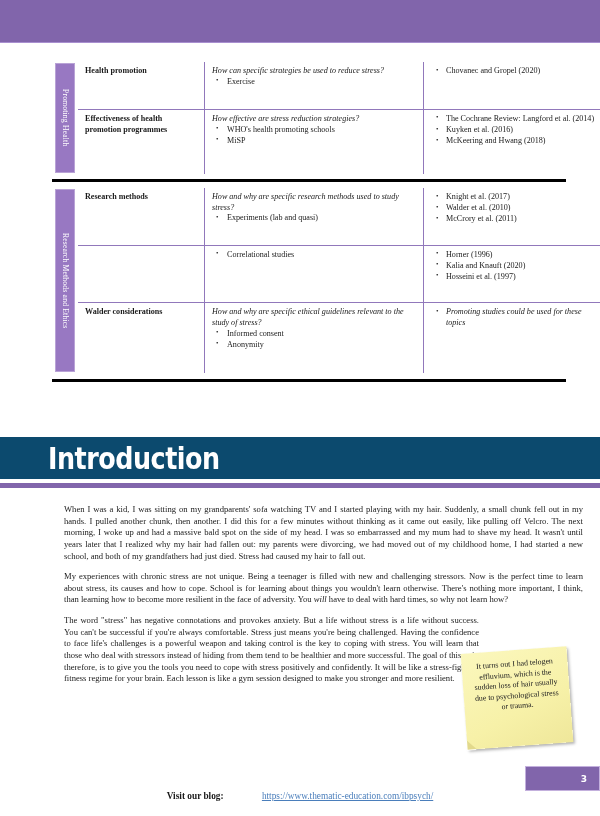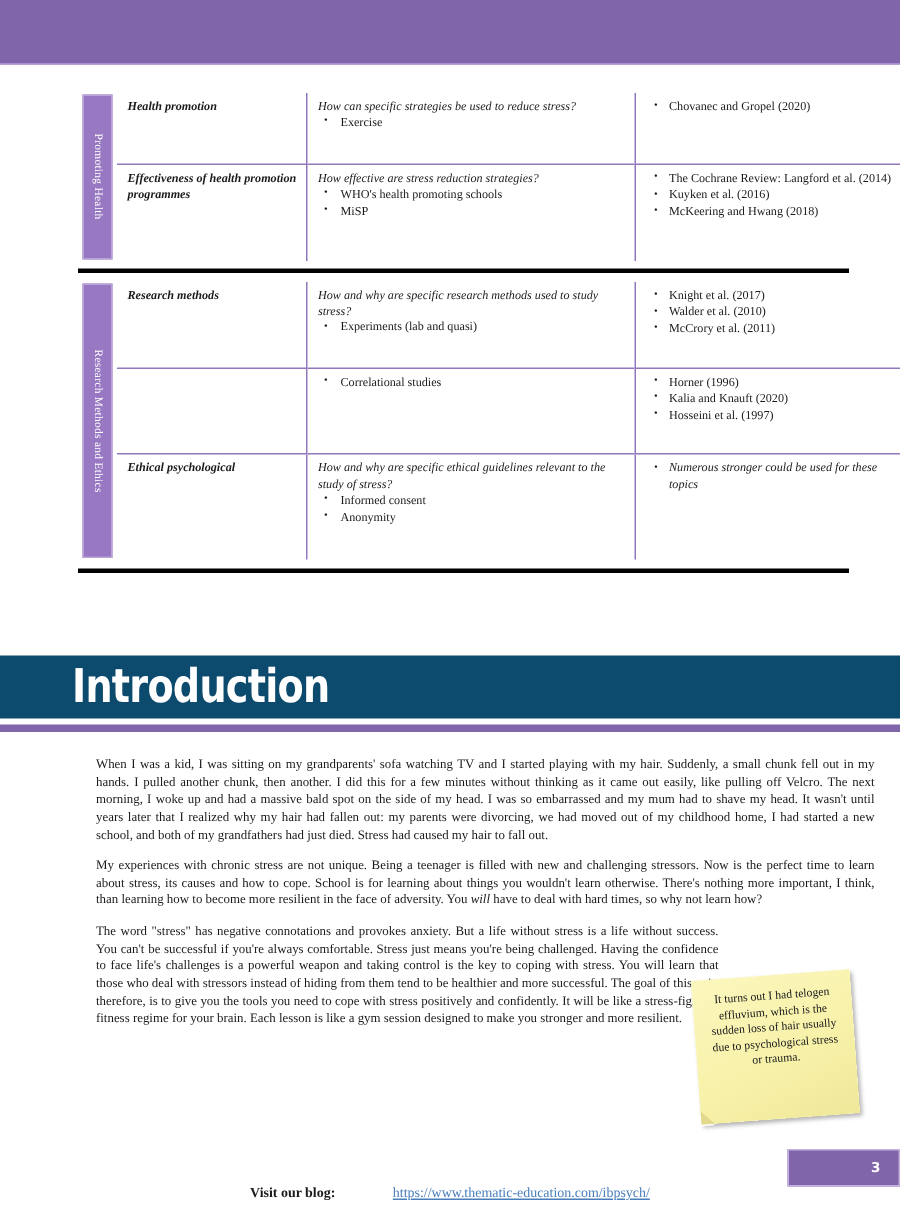--- a/index.html
+++ b/index.html
@@ -39,21 +39,21 @@
     width: 514px;
     table-layout: fixed;
   }
   table.ref-table td {
     vertical-align: top;
     padding: 4px 6px 6px 7px;
     font-size: 8.1px;
     line-height: 1.32;
   }
   .col-tab   { width: 26px; padding: 0 !important; }
-  .col-topic { width: 113px; font-style: italic; }
+  .col-topic { width: 113px; }
   .col-q     { width: 205px; border-left: 1.1px solid #9178bb; }
   .col-refs  { width: 170px; border-left: 1.1px solid #9178bb; }
 
   tr.rowline > td { border-top: 1.1px solid #9178bb; margin-left: 24px; }
 
   .topic { font-weight: bold; }
   .ital  { font-style: italic; }
 
   ul.bul {
     margin: 0;
@@ -313,32 +313,32 @@
       <td class="col-refs">
         <ul class="bul tight">
           <li>Horner (1996)</li>
           <li>Kalia and Knauft (2020)</li>
           <li>Hosseini et al. (1997)</li>
         </ul>
       </td>
     </tr>
     <tr class="rowline">
       <td class="col-topic">
-        <span class="topic">Ethical psychological</span>
+        <span class="topic">Walder considerations</span>
       </td>
       <td class="col-q">
         <div class="ital">How and why are specific ethical guidelines relevant to the study of stress?</div>
         <ul class="bul gap-before">
           <li>Informed consent</li>
           <li>Anonymity</li>
         </ul>
       </td>
       <td class="col-refs">
         <ul class="bul tight ital">
-          <li>Numerous stronger could be used for these topics</li>
+          <li>Promoting studies could be used for these topics</li>
         </ul>
       </td>
     </tr>
   </tbody>
     </table>
 
   <div class="black-rule last"></div>
 </div>
 
 <div class="banner">

